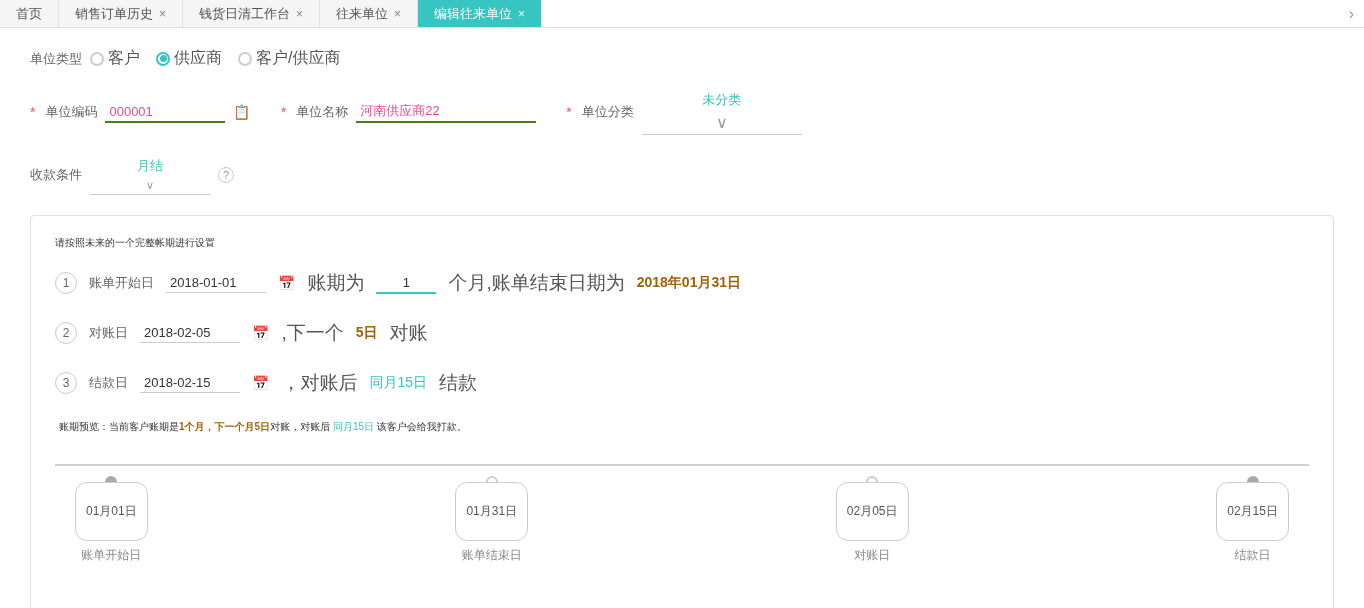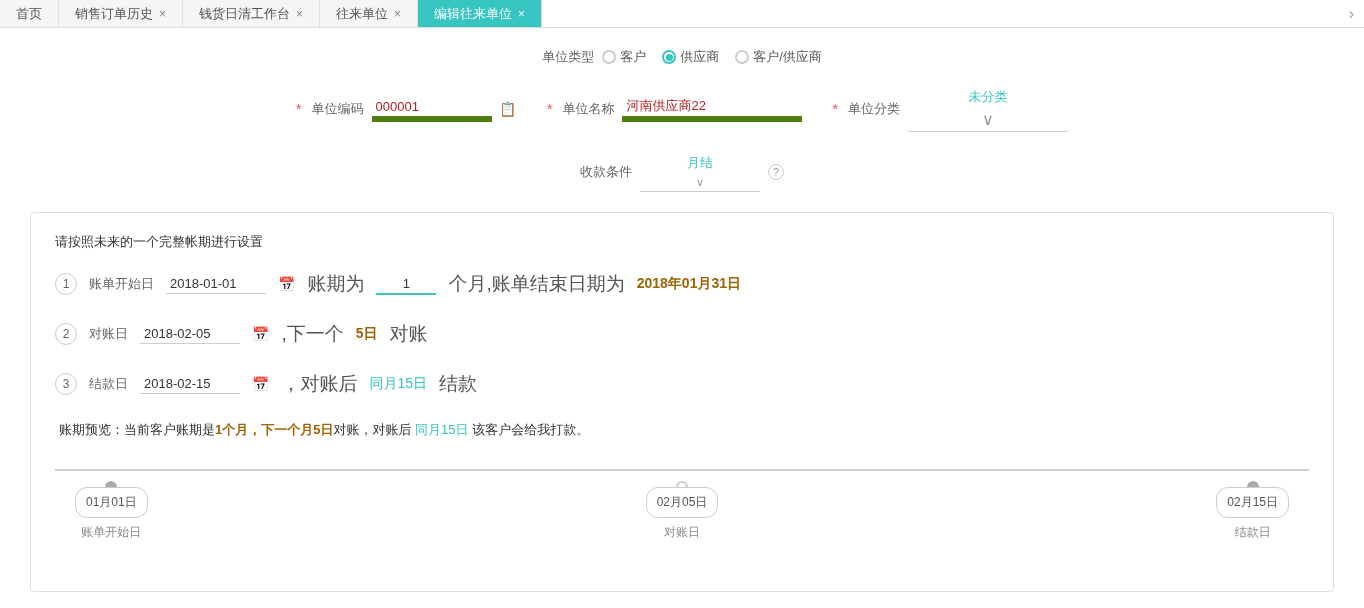--- a/index.html
+++ b/index.html
@@ -52,50 +52,49 @@
       background: #fff;
       min-height: 568px;
     }
 
     
     .form-row {
       display: flex;
       align-items: center;
       margin-bottom: 20px;
       gap: 30px;
-      justify-content: center;
     }
     .form-group {
       display: flex;
       align-items: center;
       gap: 8px;
     }
     .form-label {
       color: #666;
       white-space: nowrap;
       font-size: 13px;
     }
     .required-star {
       color: #ff4d4f;
       margin-right: 2px;
     }
     .form-input {
       border: none;
-      border-bottom: 6px solid #4d7c0f;
+      border-bottom: 2px solid #4d7c0f;
       outline: none;
       padding: 2px 4px;
       font-size: 13px;
-      color: #b91c1c;
+      color: #ec4899;
       background: transparent;
       min-width: 120px;
     }
 
     
     .radio-group { display: flex; align-items: center; gap: 16px; }
-    .radio-item { display: flex; align-items: center; gap: 4px; cursor: pointer; font-size: 13px; color: #555; }
+    .radio-item { display: flex; align-items: center; gap: 4px; cursor: pointer; font-size: 16px; color: #555; }
     .radio-circle {
       width: 14px; height: 14px; border-radius: 50%;
       border: 2px solid #ccc;
       display: flex; align-items: center; justify-content: center;
     }
     .radio-circle.checked { border-color: #36c5c0; }
     .radio-circle.checked::after { content: ''; width: 7px; height: 7px; border-radius: 50%; background: #36c5c0; }
 
     
     .select-wrapper {
@@ -120,21 +119,21 @@
     .cal-icon { color: #36c5c0; cursor: pointer; font-size: 14px; }
 
     
     .section-box {
       border: 1px solid #e0e0e0;
       border-radius: 4px;
       padding: 20px 24px;
       background: #fff;
       margin-bottom: 16px;
     }
-    .section-title { font-size: 13px; color: #333; margin-bottom: 20px; }
+    .section-title { font-size: 10px; color: #333; margin-bottom: 20px; }
 
     
     .step-row {
       display: flex;
       align-items: center;
       margin-bottom: 24px;
       gap: 12px;
     }
     .step-num {
       width: 22px; height: 22px; border-radius: 50%;
@@ -164,21 +163,21 @@
       padding: 2px 4px;
       font-size: 13px;
       color: #333;
       background: transparent;
       width: 60px;
       text-align: center;
     }
 
     
     .preview-text {
-      font-size: 13px;
+      font-size: 10px;
       color: #333;
       margin-bottom: 20px;
       padding: 0 4px;
     }
 
     
     .timeline-wrapper {
       position: relative;
       display: flex;
       align-items: flex-start;
@@ -200,21 +199,21 @@
       position: relative;
       z-index: 1;
     }
     .timeline-dot {
       width: 12px; height: 12px; border-radius: 50%;
       background: #fff; border: 2px solid #ccc;
     }
     .timeline-dot.endpoint { background: #aaa; border-color: #aaa; }
     .timeline-date-badge {
       margin-top: -6px;
-      padding: 6px 10px;
+      padding: 20px 10px;
       border: 1px solid #ccc;
       border-radius: 12px;
       font-size: 12px;
       color: #555;
       background: #fff;
       white-space: nowrap;
     }
     .timeline-node-label {
       margin-top: 6px;
       font-size: 12px;
@@ -343,20 +342,25 @@
     <div style="position: relative; padding: 6px 20px 30px 20px;">
       <div class="timeline-line"></div>
       <div class="timeline-wrapper">
 
         <div class="timeline-node">
           <div class="timeline-dot endpoint"></div>
           <div class="timeline-date-badge">01月01日</div>
           <div class="timeline-node-label">账单开始日</div>
         </div>
 
+        <div class="timeline-node">
+          <div class="timeline-dot"></div>
+          <div class="timeline-date-badge">01月31日</div>
+          <div class="timeline-node-label">账单结束日</div>
+        </div>
 
         <div class="timeline-node">
           <div class="timeline-dot"></div>
           <div class="timeline-date-badge">02月05日</div>
           <div class="timeline-node-label">对账日</div>
         </div>
 
         <div class="timeline-node">
           <div class="timeline-dot endpoint"></div>
           <div class="timeline-date-badge">02月15日</div>

